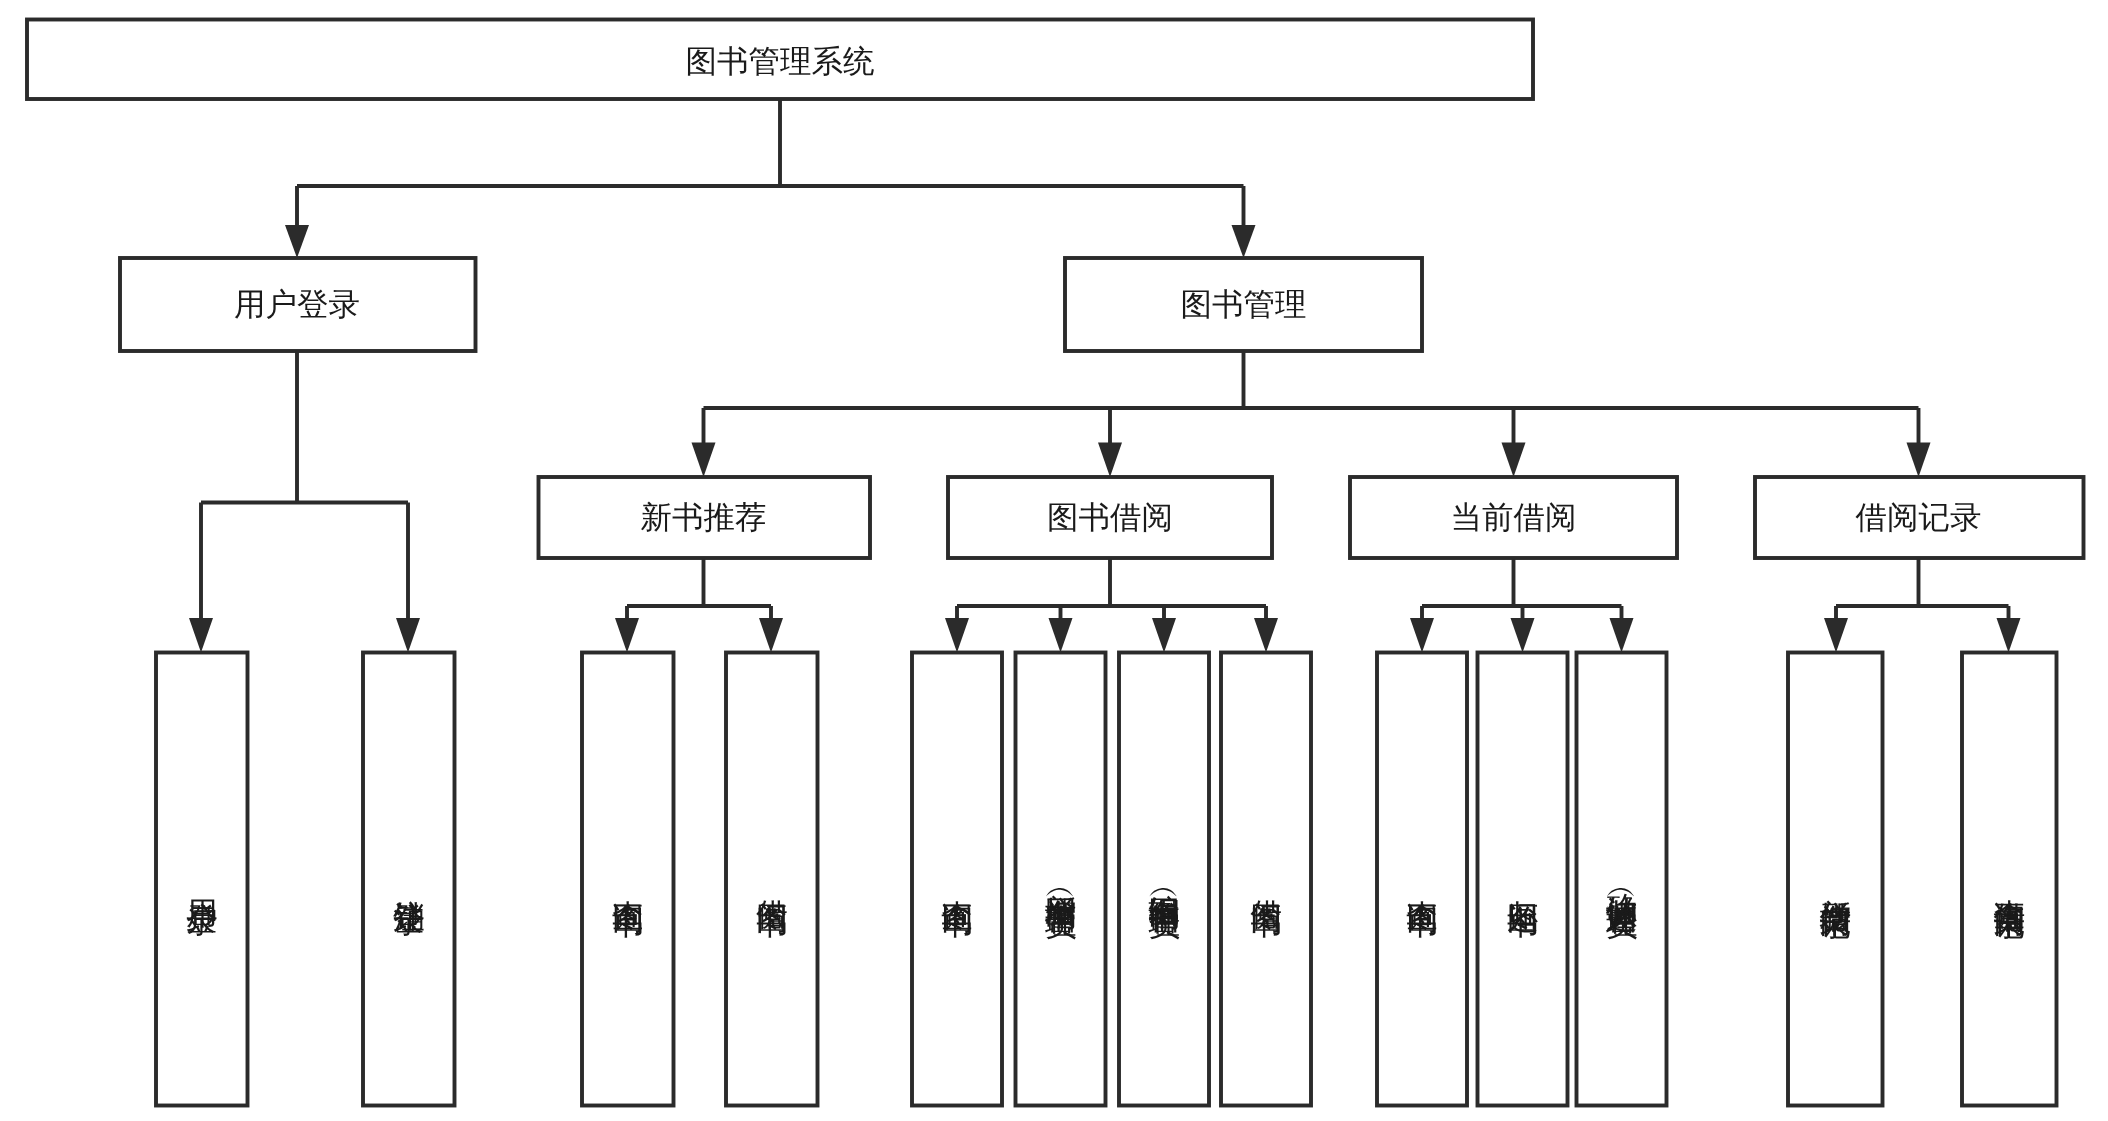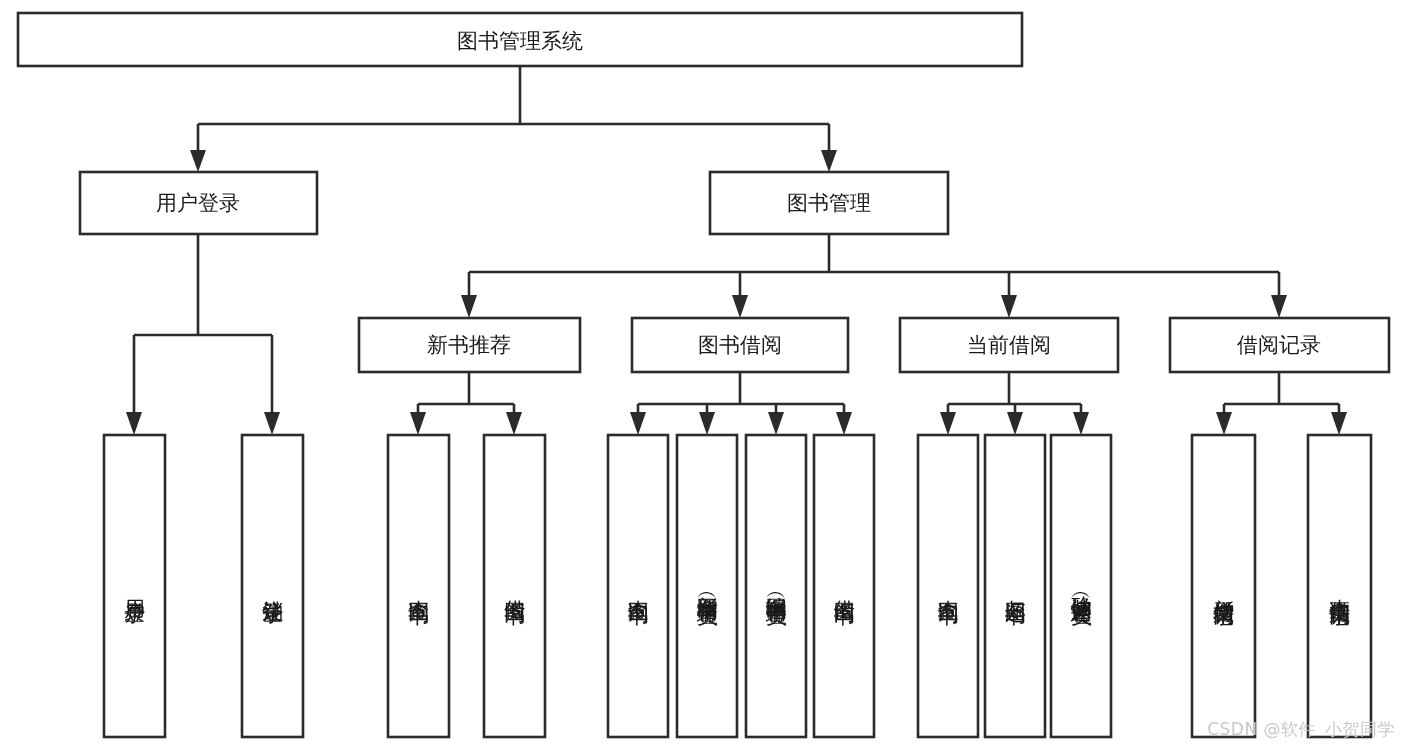--- a/index.html
+++ b/index.html
@@ -212,15 +212,14 @@
   <div class="vert-label-wrap" style="left:746px; top:435px; width:60px; height:302px;">编辑图书（管理员）</div>
   <div class="vert-label-wrap" style="left:814px; top:435px; width:60px; height:302px;">借阅图书</div>
 
   <div class="vert-label-wrap" style="left:918px; top:435px; width:60px; height:302px;">查询图书</div>
   <div class="vert-label-wrap" style="left:985px; top:435px; width:60px; height:302px;">归还图书</div>
   <div class="vert-label-wrap" style="left:1051px; top:435px; width:60px; height:302px;">确认归还（管理员）</div>
 
   <div class="vert-label-wrap" style="left:1192px; top:435px; width:63px; height:302px;">新增借阅记录</div>
   <div class="vert-label-wrap" style="left:1308px; top:435px; width:63px; height:302px;">查询借阅记录</div>
 
-  <div class="watermark">CSDN @软件_小贺同学</div>
 
 </div>
 
 </body></html>

